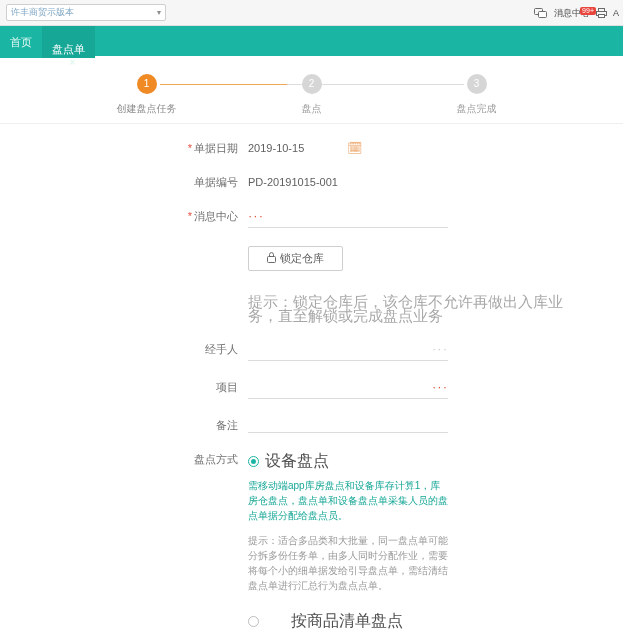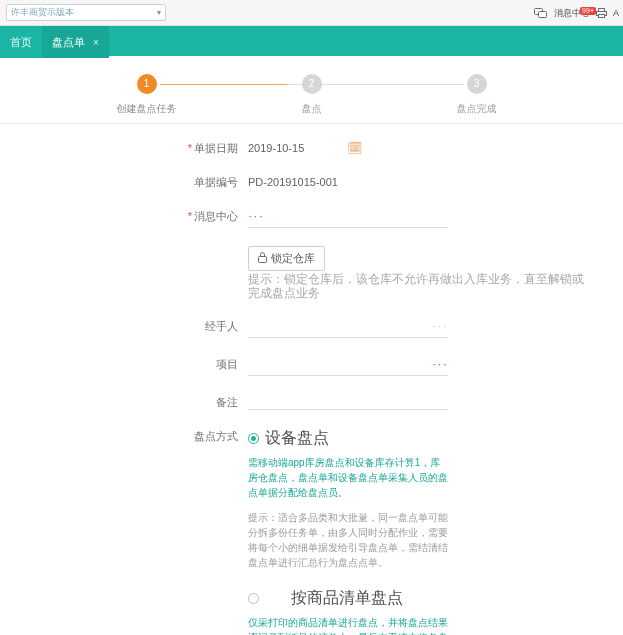--- a/index.html
+++ b/index.html
@@ -74,20 +74,21 @@
     display: flex;
     align-items: center;
     padding: 16px 10px;
     font-size: 11px;
     color: #e8fbf8;
   }
   .tab.home { background: #1bb5a3; }
   .tab.active {
     background: #17a797;
     color: #fff;
+    flex-direction: column;
   }
   .tab .close {
     margin-left: 8px;
     font-size: 10px;
     color: #d6f4ef;
   }
 
   
   .stepper {
     height: 68px;
@@ -180,28 +181,28 @@
   .cal-ico { margin-left: 40px; color: #e9964f; font-size: 12px; }
 
   
   .btn-lock {
     display: inline-flex;
     align-items: center;
     gap: 4px;
     border: 1px solid #cfcfcf;
     background: #fff;
     border-radius: 2px;
-    padding: 4px 9px;
+    padding: 4px 18px;
     font-size: 11px;
     color: #5a5a5a;
   }
   .hint {
-    font-size: 12px;
+    font-size: 15px;
     color: #a8a8a8;
-    margin-top: 1px;
+    margin-top: 24px;
     line-height: 14px;
   }
 
   
   .radio-block { width: 200px; }
   .radio-line { display: flex; align-items: center; gap: 6px; margin-bottom: 6px; }
   .radio {
     width: 11px; height: 11px;
     border-radius: 50%;
     border: 1px solid #bdbdbd;

